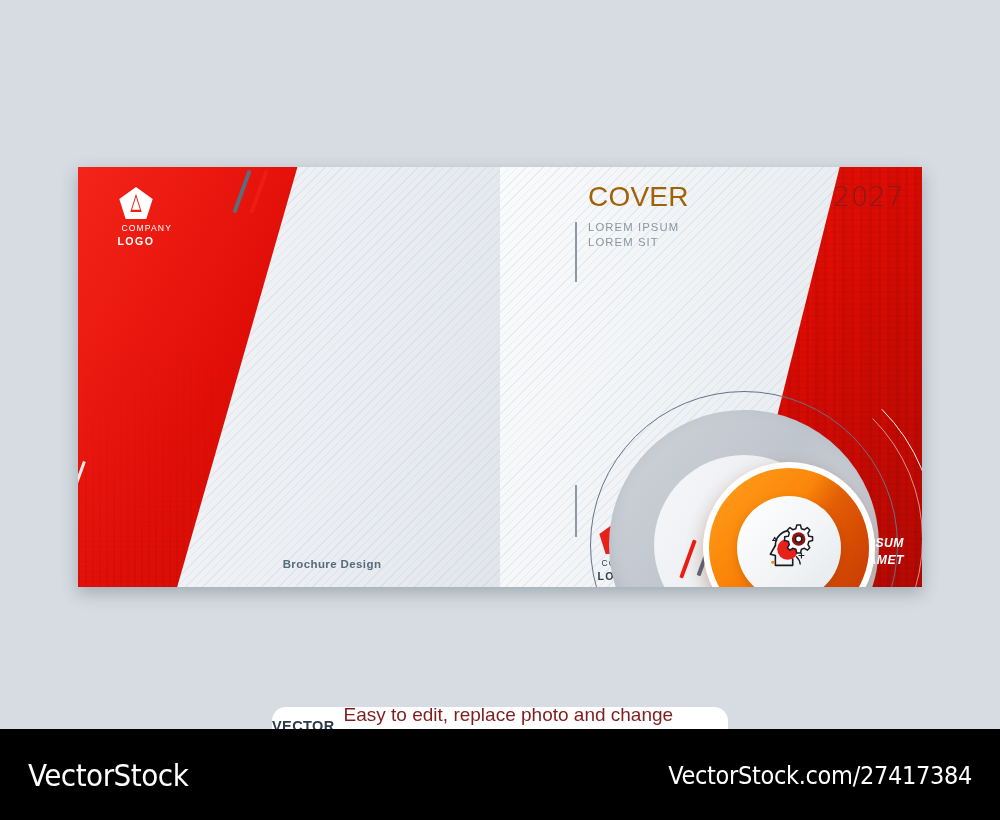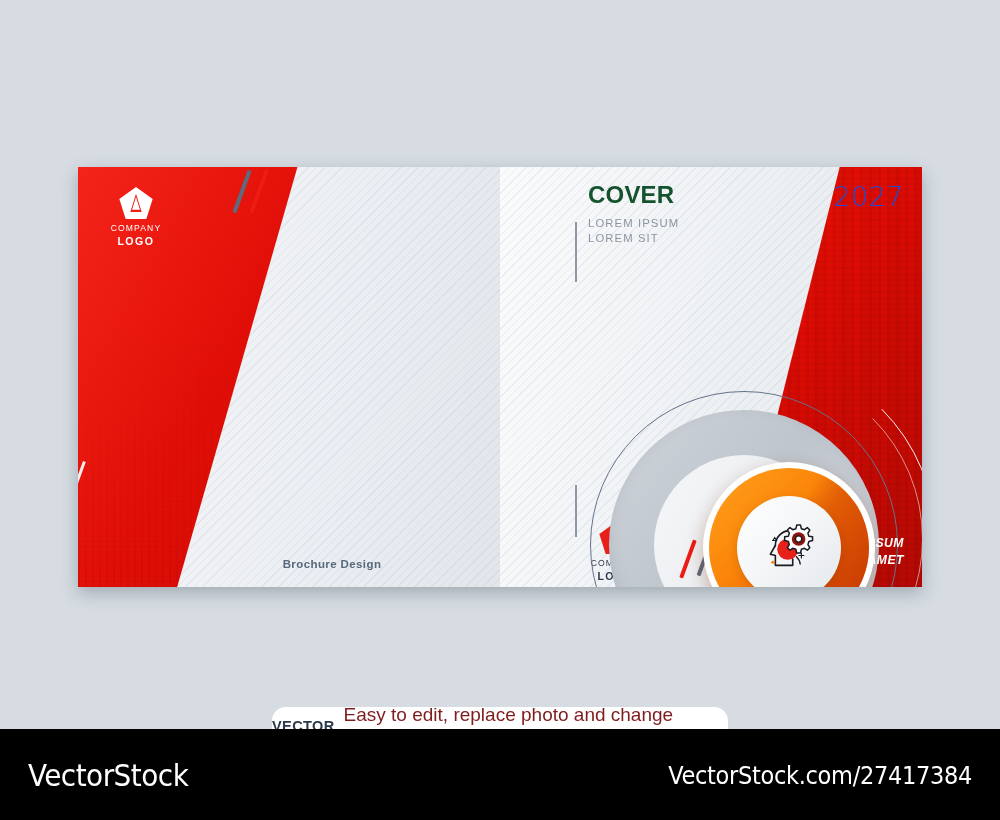--- a/index.html
+++ b/index.html
@@ -81,21 +81,21 @@
   }
   .lp-caption{
     position:absolute; left:0; right:0; bottom:17px; text-align:center;
     color:#58697c; font-size:11.5px; font-weight:bold; letter-spacing:.4px;
     padding-left:86px;
   }
 
   
   .logo-wrap{ position:absolute; text-align:center; }
   .logo-mark{ width:34px; height:32px; margin:0 auto 4px; display:block; }
-  .logo-l1{ font-size:8.6px; letter-spacing:1.1px; line-height:1.35; }
+  .logo-l1{ font-size:8.6px; letter-spacing:1.1px; line-height:1.35;text-align:right; }
   .logo-l2{ font-size:10.6px; font-weight:bold; letter-spacing:1.5px; line-height:1.2; }
 
   
   .rp-white{
     position:absolute; inset:0;
     background:linear-gradient(102deg,#fafbfc 0%,#eef1f4 50%,#e4e8ec 100%);
   }
   .rp-red{
     position:absolute; inset:0;
     background:linear-gradient(125deg,#ff3a15 0%,#ee1406 30%,#dc0b03 60%,#b50903 100%);
@@ -107,26 +107,26 @@
     background:
       repeating-linear-gradient(90deg, rgba(110,0,0,.38) 0 3px, transparent 3px 9px),
       repeating-linear-gradient(0deg, rgba(140,5,0,.30) 0 2px, transparent 2px 6px),
       repeating-linear-gradient(90deg, rgba(90,0,0,.18) 0 12px, transparent 12px 26px);
   }
   .vbar{ position:absolute; width:2px; background:#8c98a6; }
 
   
   .title-block{ position:absolute; left:510px; top:15px; z-index:6; }
   .t-brochure{ font-size:24px; font-weight:bold; color:#ed1c14; letter-spacing:.2px; line-height:1.07; }
-  .t-cover{ font-size:24px; font-weight:bold; color:#14532d; letter-spacing:.2px; line-height:1.07; }
+  .t-cover{ font-size:28px; font-weight:normal; color:#a16207; letter-spacing:.2px; line-height:1.07; }
   .t-sub{ margin-top:8px; font-size:11.3px; color:#8b95a1; letter-spacing:1.1px; line-height:1.33; }
 
   .year{
     position:absolute; right:18px; top:14px; z-index:8;
-    color:#1d4ed8; font-size:27px; font-weight:300; letter-spacing:.5px;
+    color:#7f1d1d; font-size:27px; font-weight:300; letter-spacing:.5px;
     font-family:"DejaVu Sans","Liberation Sans",sans-serif;
   }
   .tagline{
     position:absolute; right:18px; bottom:17px; z-index:8; text-align:right;
     color:#fff; font-size:12.2px; font-style:italic; font-weight:bold;
     letter-spacing:.5px; line-height:1.45;
   }
 
   
   .ring-outline{

